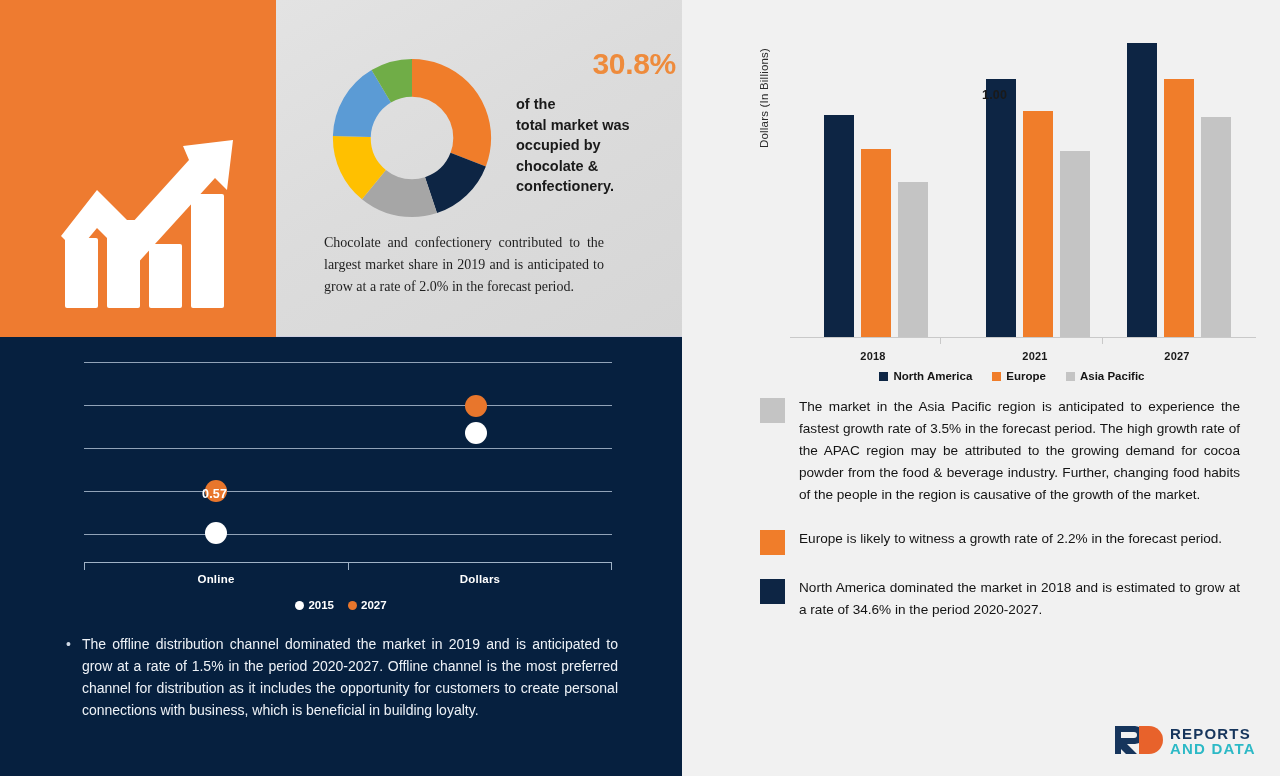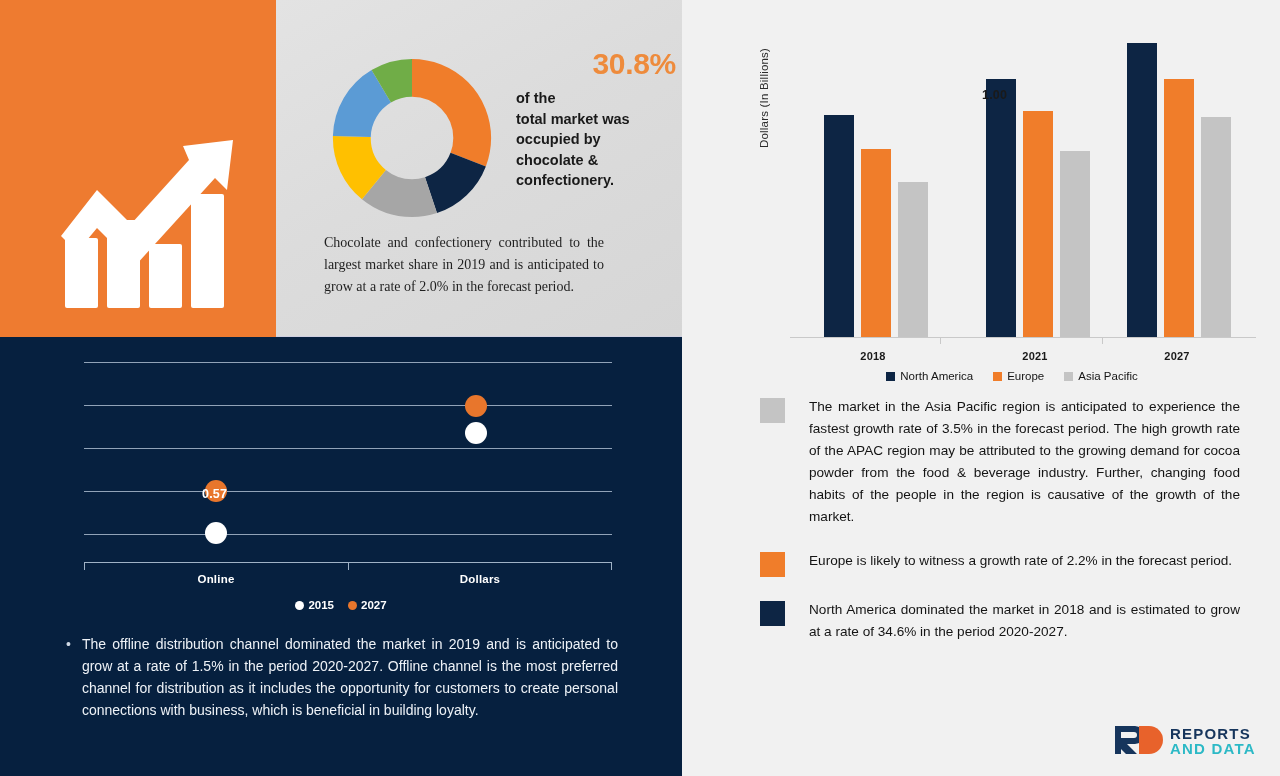--- a/index.html
+++ b/index.html
@@ -28,21 +28,21 @@
 
   
   .donut-panel {
     position: absolute; left: 276px; top: 0; width: 406px; height: 337px;
     background: linear-gradient(150deg,#e3e3e3 0%,#dcdcdc 45%,#d6d6d6 100%);
     border-bottom: 1px solid #cfcfe0;
   }
   .donut-svg { position: absolute; left: 50px; top: 52px; }
   .stat-block { position: absolute; left: 240px; top: 46px; width: 160px; }
   .stat-pct { font-size: 30px; font-weight: bold; color: #ee8b3c; line-height: 36px; letter-spacing: -.3px; text-align: right; }
-  .stat-sub { font-size: 14.5px; font-weight: bold; color: #1a1a1a; line-height: 20.5px; margin-top: 6px; }
+  .stat-sub { font-size: 14.5px; font-weight: bold; color: #1a1a1a; line-height: 20.5px; margin-top: 12px; }
   .donut-para {
     position: absolute; left: 48px; top: 232px; width: 280px;
     font-size: 14px; color: #1f1f1f; line-height: 22px; text-align: justify; font-family: Liberation Serif, serif;
   }
 
   
   .navy-panel {
     position: absolute; left: 0; top: 337px; width: 682px; height: 553px;
     background: #06203f;
   }
@@ -95,25 +95,25 @@
   }
   .grp-tick { position: absolute; bottom: -6px; width: 1px; height: 6px; background: #c9c9c9; }
   .grp-label {
     position: absolute; bottom: -24px; font-size: 11px; font-weight: bold;
     color: #1a1a1a; text-align: center; letter-spacing: .2px;
   }
   .bar-legend {
     position: absolute; left: 0; top: 330px; width: 500px;
     display: flex; justify-content: center; align-items: center; gap: 20px;
   }
-  .bl-item { display: flex; align-items: center; gap: 5px; font-size: 11.5px; font-weight: normal; color: #151515; }
+  .bl-item { display: flex; align-items: center; gap: 5px; font-size: 11.5px; font-weight: bold; color: #151515; }
   .bl-sw { width: 9px; height: 9px; }
 
   .notes { position: absolute; left: 760px; top: 396px; width: 480px; }
-  .note { display: flex; gap: 24px; margin-bottom: 22px; }
+  .note { display: flex; gap: 14px; margin-bottom: 22px; }
   .note-sw { flex: 0 0 auto; width: 25px; height: 25px; margin-top: 2px; }
   .note p { font-size: 13.6px; color: #141414; line-height: 22px; text-align: justify; }
 
   .logo { position: absolute; left: 1113px; top: 722px; width: 152px; height: 36px; }
 </style>
 </head>
 <body>
 
 <div id="root">
 

